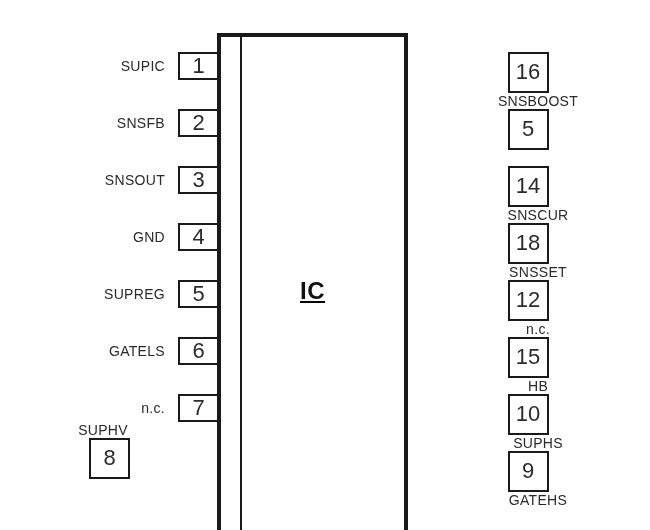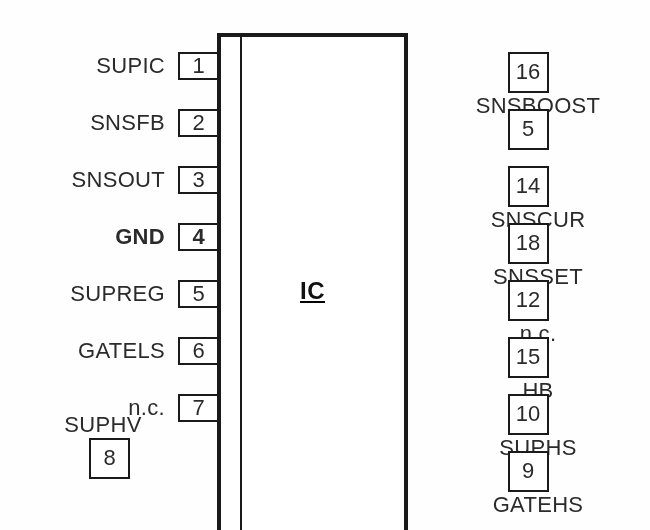--- a/index.html
+++ b/index.html
@@ -79,21 +79,21 @@
     box-sizing: border-box;
     border: 2px solid var(--line);
     background: #ffffff;
     display: flex;
     align-items: center;
     justify-content: center;
     font-size: 22px;
     color: var(--text);
   }
   .pin-label {
-    font-size: 22px;
+    font-size: 14px;
     color: var(--text);
     white-space: nowrap;
     letter-spacing: 0.3px;
   }
   .pin-row.left .pin-label { margin-right: 13px; }
   .pin-row.right .pin-label { margin-left: 20px; }
 </style>
 </head>
 <body>
 
@@ -114,21 +114,21 @@
         <div class="pin-box">
           <span>2</span>
         </div>
       </div>
       <div class="pin-row left" style="top: 165.5px;">
         <span class="pin-label">SNSOUT</span>
         <div class="pin-box">
           <span>3</span>
         </div>
       </div>
-      <div class="pin-row left" style="top: 222.5px; font-weight: bold;">
+      <div class="pin-row left" style="top: 222.5px;">
         <span class="pin-label">GND</span>
         <div class="pin-box">
           <span>4</span>
         </div>
       </div>
       <div class="pin-row left" style="top: 279.5px;">
         <span class="pin-label">SUPREG</span>
         <div class="pin-box">
           <span>5</span>
         </div>

